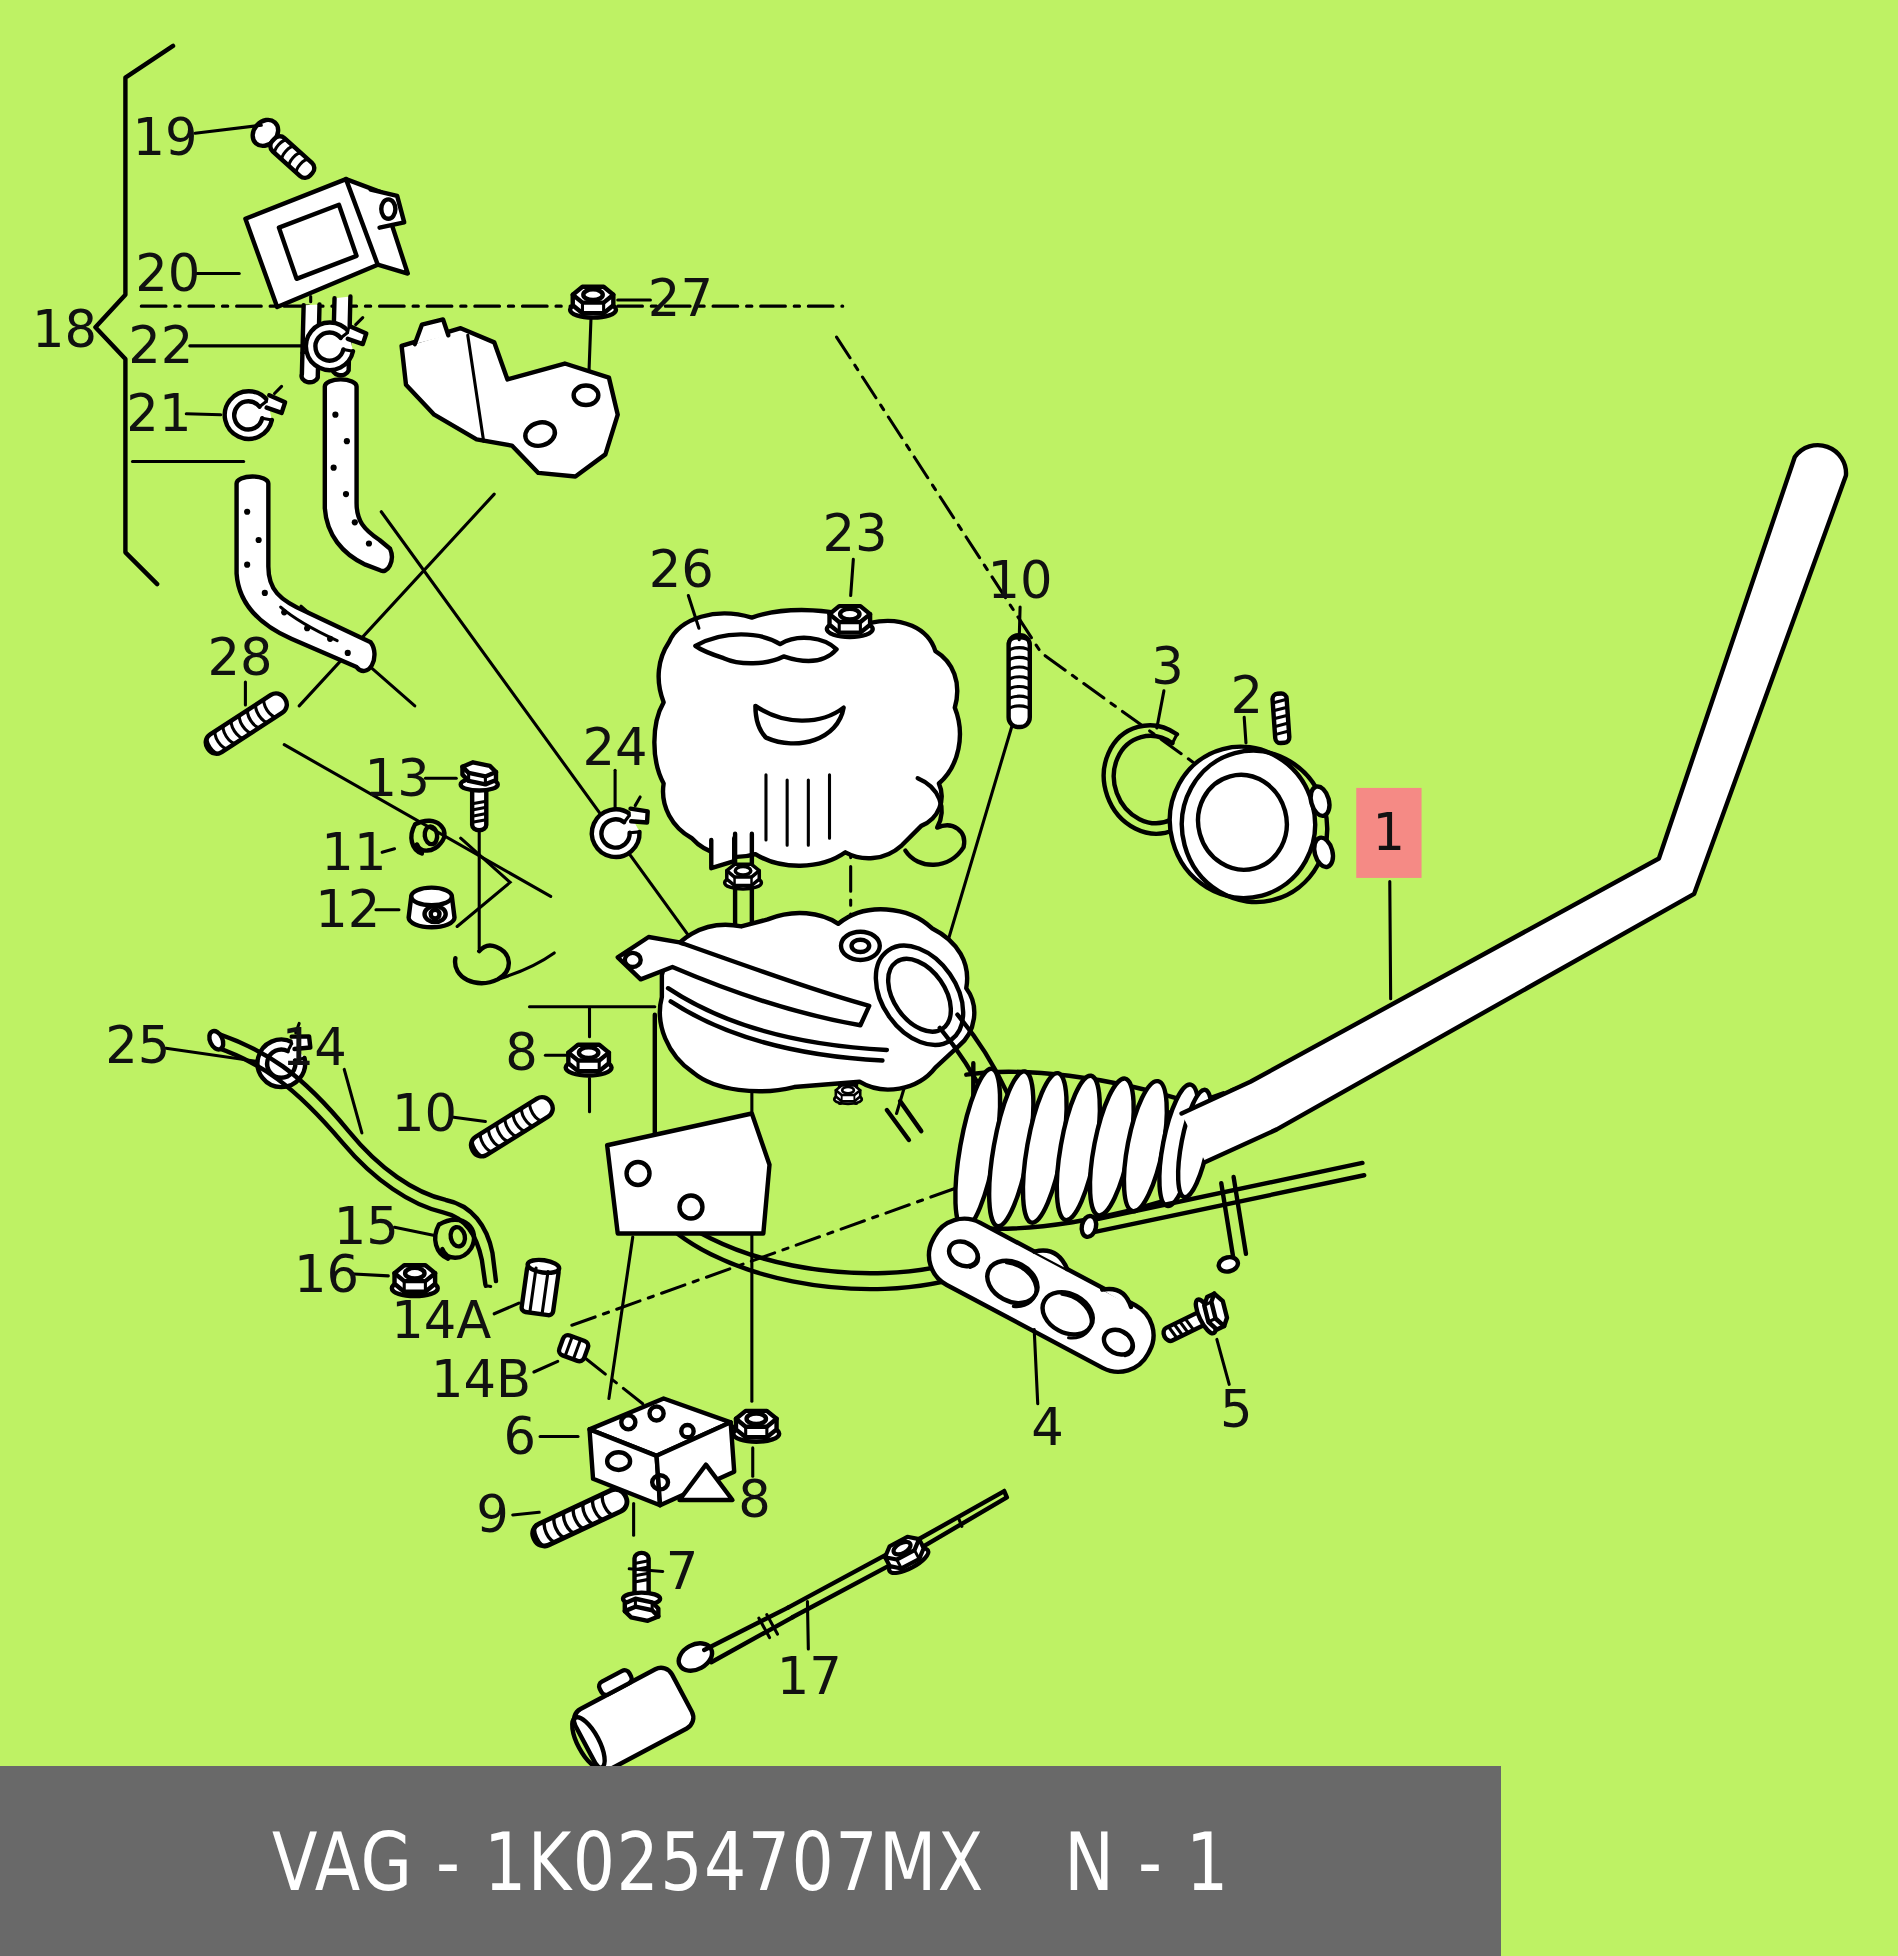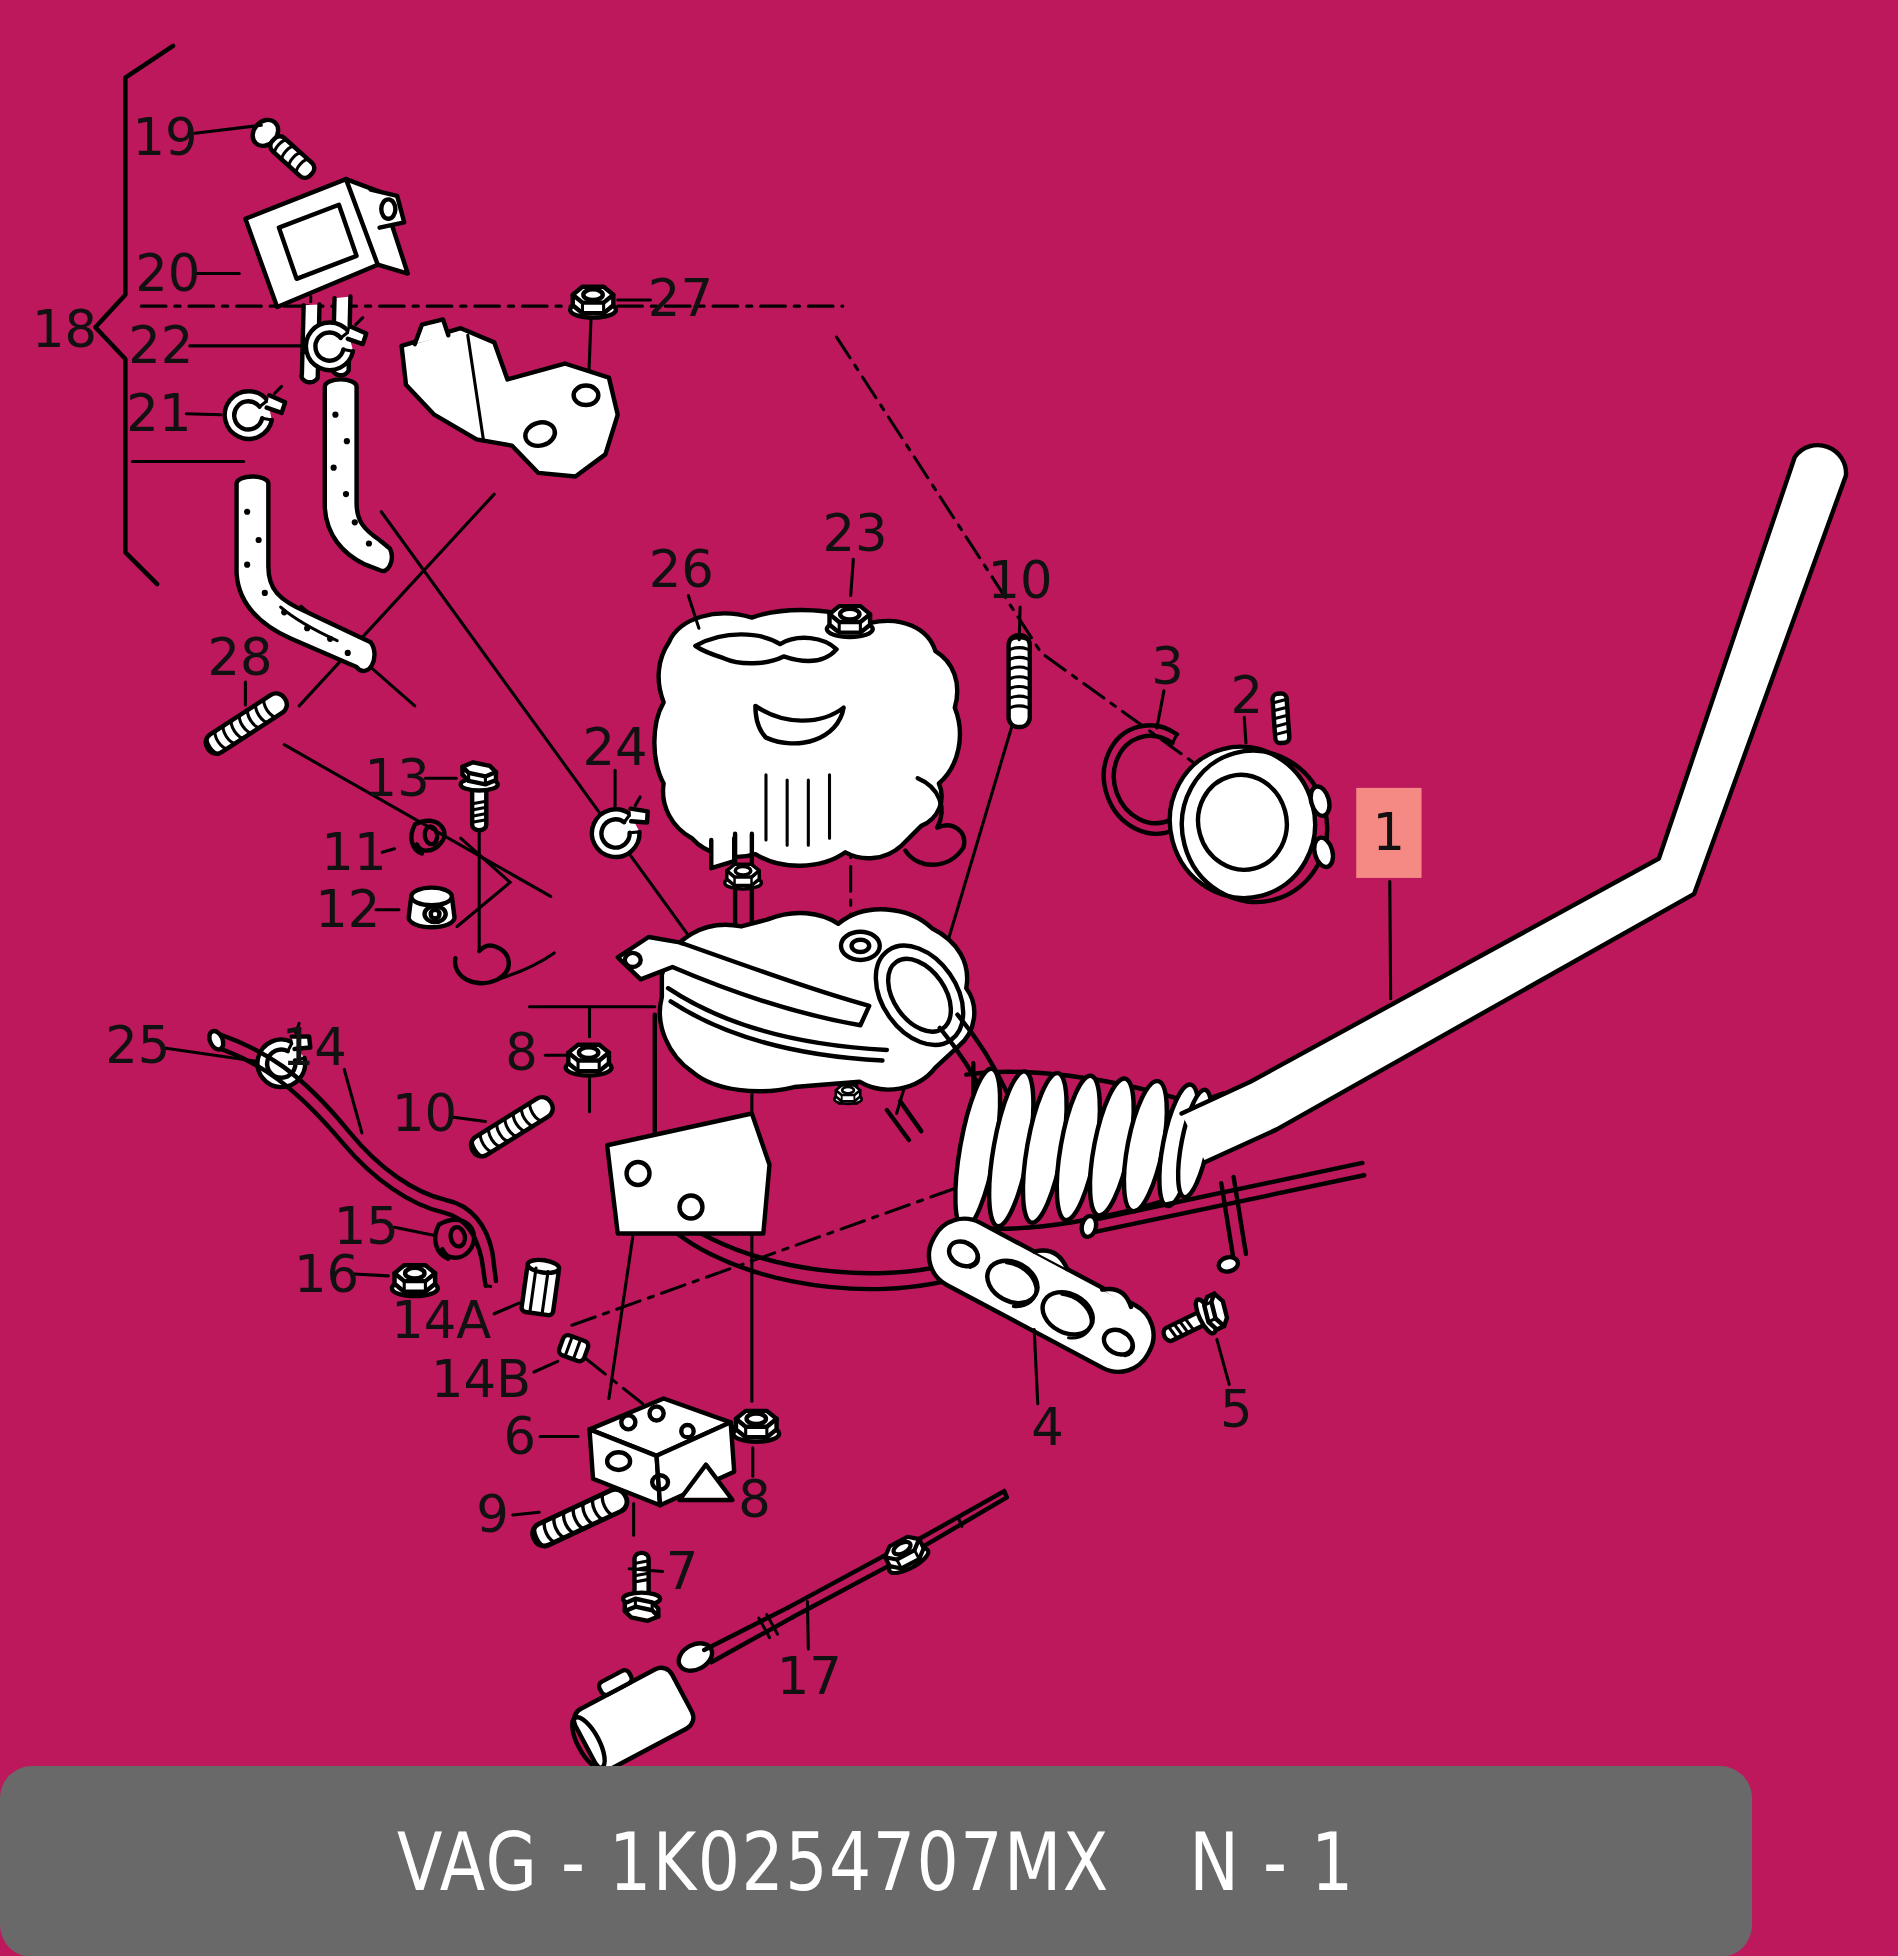--- a/index.html
+++ b/index.html
@@ -1,26 +1,26 @@
 <!DOCTYPE html>
 <html style="font-size:14px"><head>
 <meta charset="utf-8">
 <style>
   html,body{margin:0;padding:0;background:#fff;}
-  #stage{position:relative;width:1899px;height:1957px;background:#be185d;overflow:hidden;
+  #stage{position:relative;width:1899px;height:1957px;background:#bef264;overflow:hidden;
          font-family:"DejaVu Sans", sans-serif;}
   svg{position:absolute;left:0;top:0;}
   .s  {fill:none;stroke:#000;stroke-width:5;stroke-linecap:round;stroke-linejoin:round;}
   .sf {fill:#fff;stroke:#000;stroke-width:5;stroke-linecap:round;stroke-linejoin:round;}
   .t  {fill:none;stroke:#000;stroke-width:3.5;stroke-linecap:round;}
   .dd {fill:none;stroke:#000;stroke-width:3.5;stroke-linecap:round;stroke-dasharray:28 10 6 10;}
   .lbl{font-size:58px;fill:#111;}
   .leader{stroke:#000;stroke-width:3.5;stroke-linecap:round;}
-  #footer-bar{position:absolute;left:0;top:1766px;width:1752px;height:191px;background:#696969;
-      display:flex;align-items:center;justify-content:center;border-radius:32px;}
+  #footer-bar{position:absolute;left:0;top:1766px;width:1501px;height:191px;background:#696969;
+      display:flex;align-items:center;justify-content:center;}
   #footer-inner{display:flex;gap:97px;color:#fff;font-size:81px;
       transform:scaleX(0.82);white-space:nowrap;letter-spacing:1.8px;}
 </style>
 </head>
 <body>
 
 <div id="stage">
 
 <svg width="1899" height="1957" viewBox="0 0 2152 2218">
 

